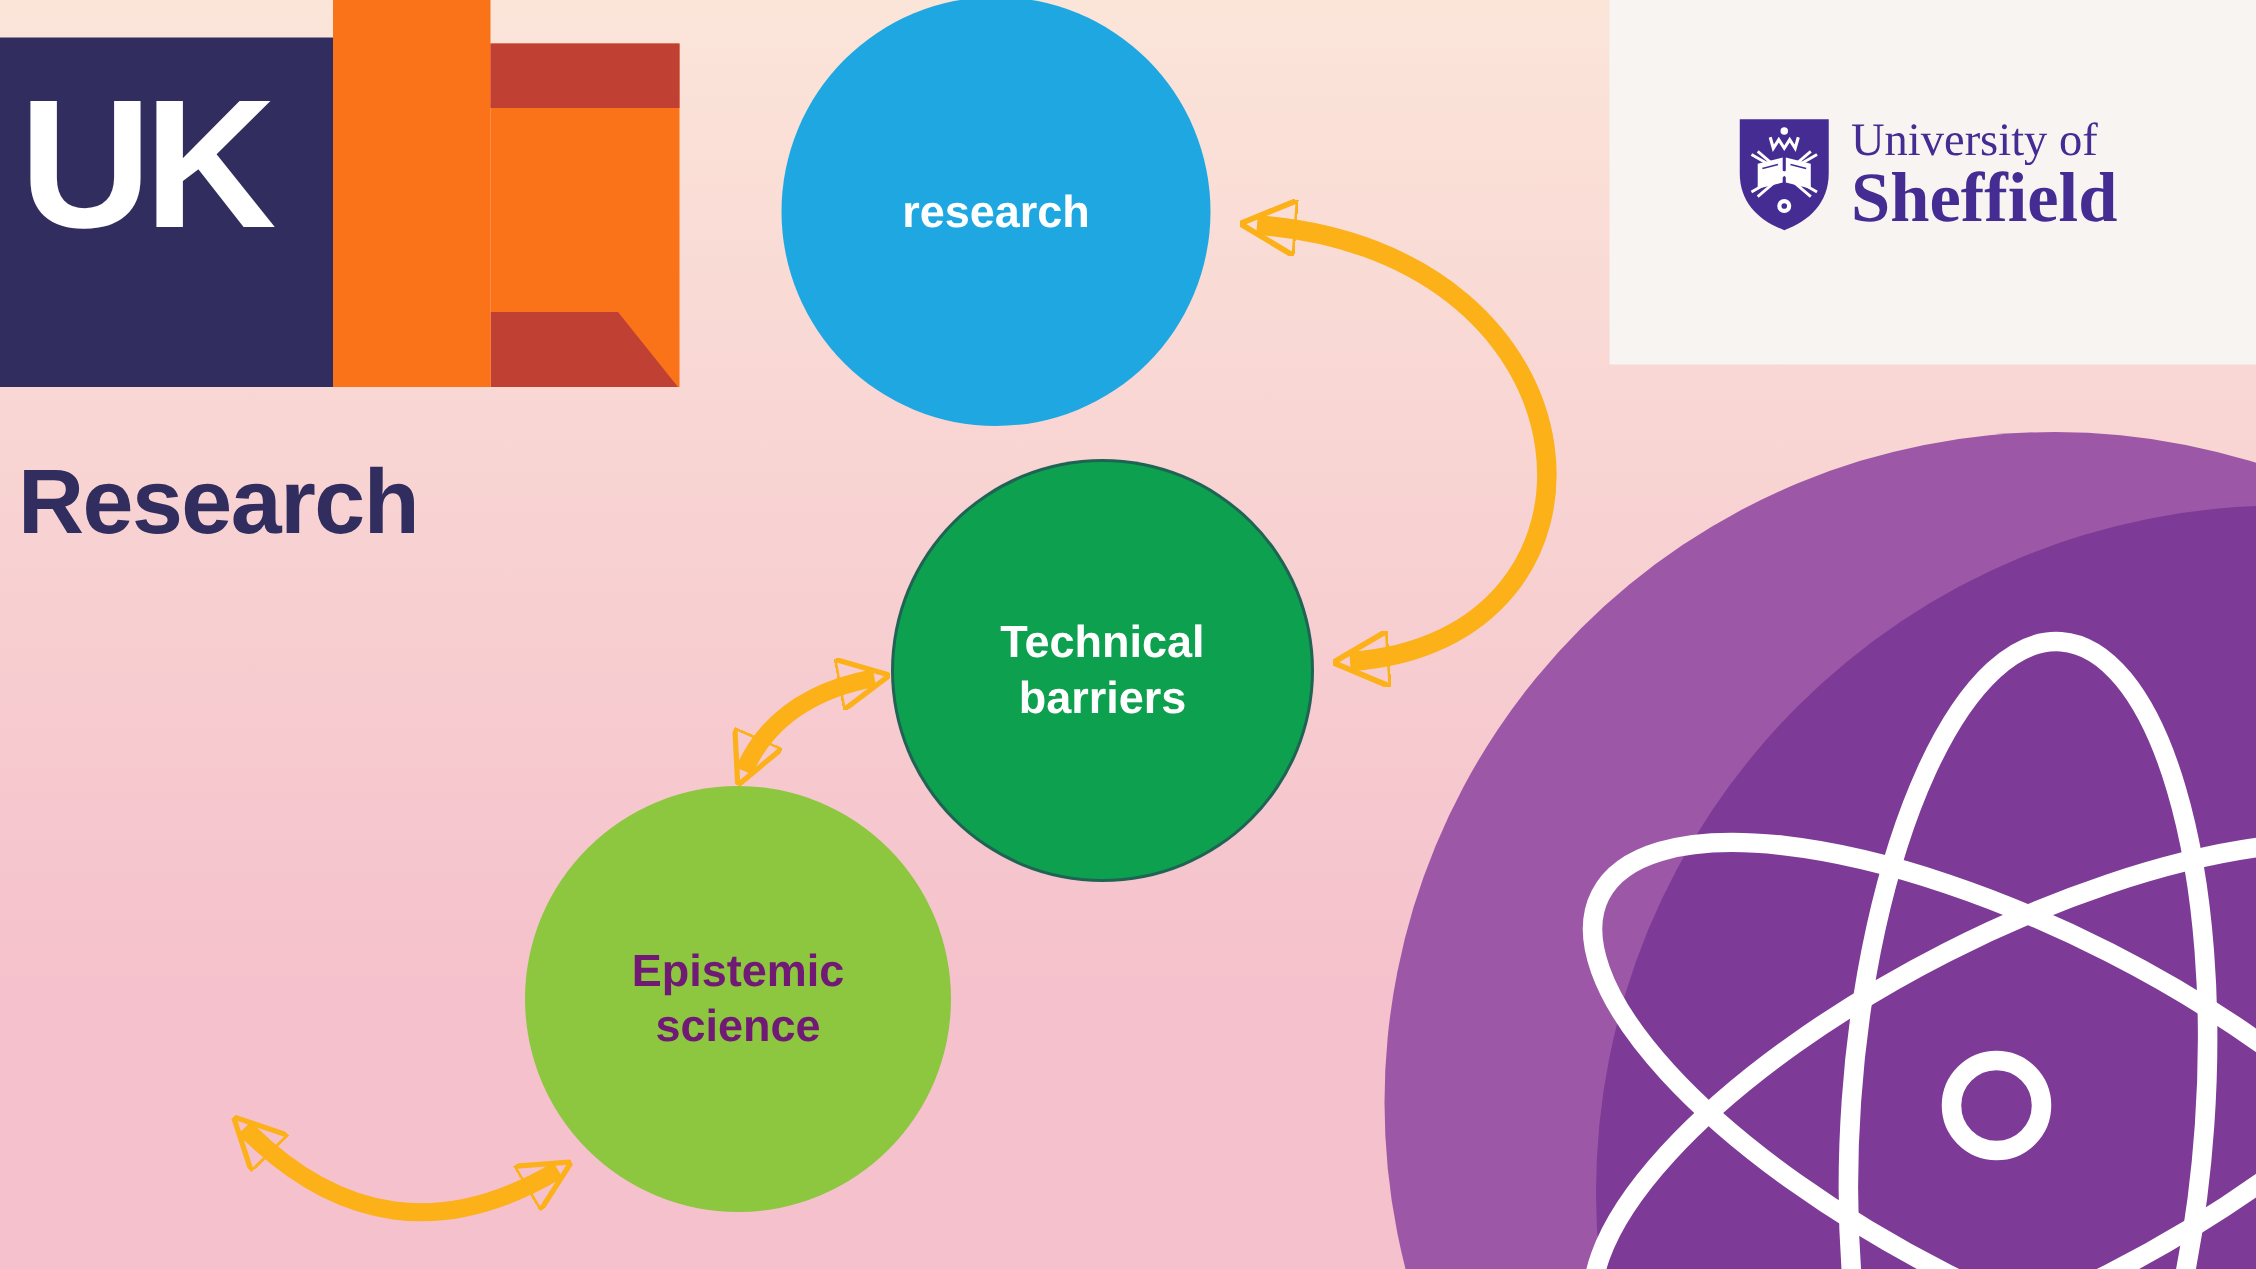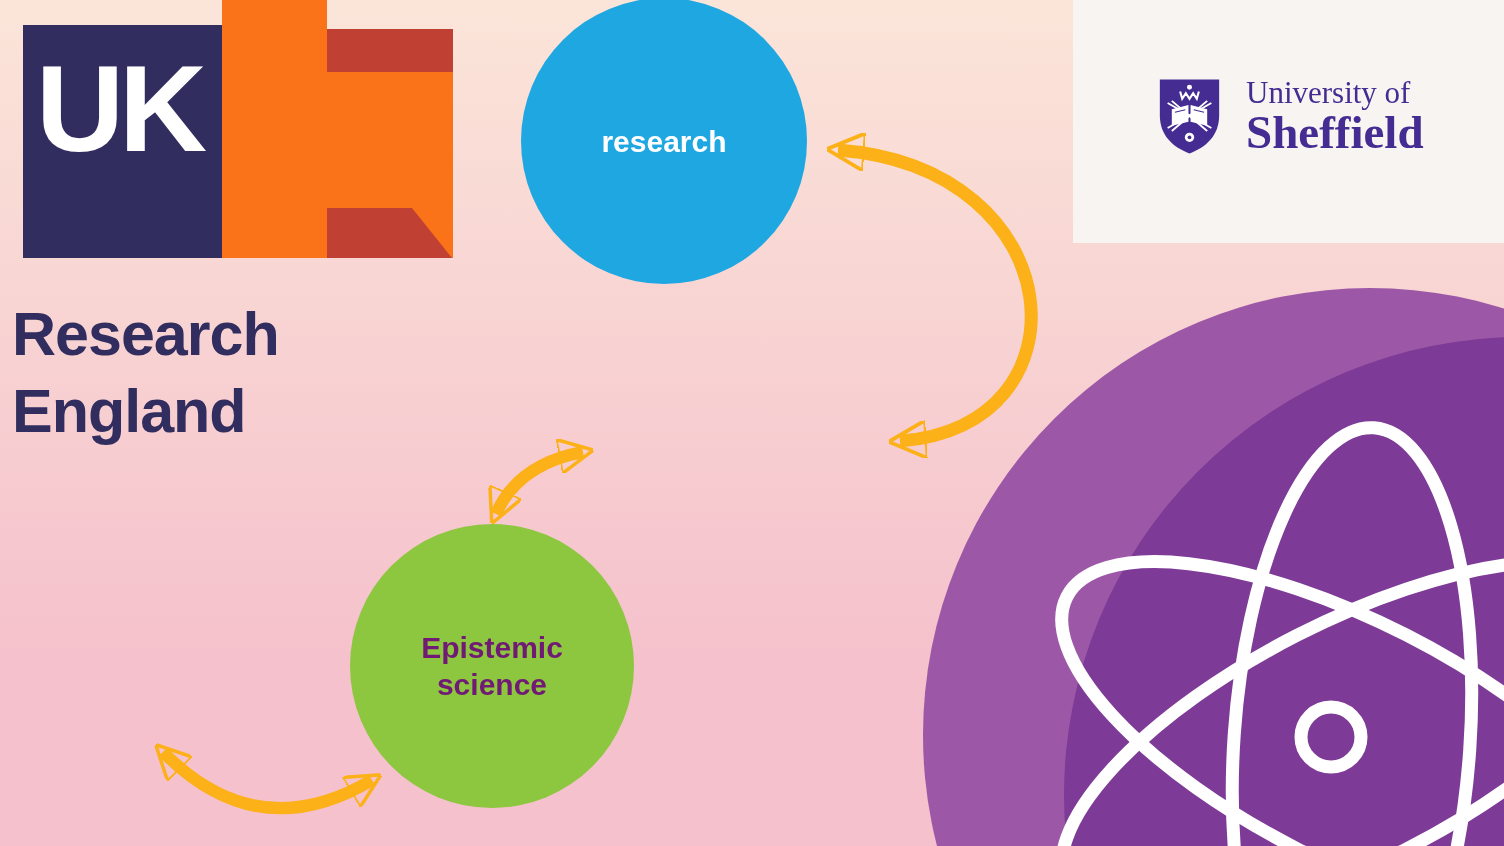--- a/index.html
+++ b/index.html
@@ -2,33 +2,33 @@
 <html style="--bg-top: #FBE5D9; --bg-bottom: #F5C1CC; --navy: #312E5F; --orange: #FB7318; --red: #C04034; --shef-purple: #442C92; --shef-bg: #F7F4F2; --arrow: #FBB117; --purple-outer: #9C58A7; --purple-inner: #7D3A96;"><head>
 <meta charset="utf-8">
 <style>
   html,body{margin:0;padding:0;}
   body{width:1504px;height:846px;overflow:hidden;font-family:"Liberation Sans","DejaVu Sans",sans-serif;}
   .canvas{position:relative;width:1504px;height:846px;overflow:hidden;
           background:linear-gradient(180deg,var(--bg-top,#FBE5D9) 0%,var(--bg-bottom,#F5C1CC) 78%);}
   .abs{position:absolute;}
 
   
-  .ukri-navy{left:0;top:25px;width:240px;height:233px;background:var(--navy);margin-left:23px;}
+  .ukri-navy{left:0;top:25px;width:240px;height:233px;background:var(--navy);}
   .ukri-letters{position:absolute;left:13px;top:36px;color:#fff;font-weight:700;
                 font-size:122px;line-height:96px;letter-spacing:-5px;}
   .ukri-orange-col{left:222px;top:0;width:105px;height:258px;background:var(--orange);}
   .ukri-orange-block{left:327px;top:29px;width:126px;height:229px;background:var(--orange);}
   .ukri-red-rect{left:327px;top:29px;width:126px;height:43px;background:var(--red);}
   .ukri-red-poly{left:327px;top:208px;width:125px;height:50px;background:var(--red);
                  clip-path:polygon(0 0,68% 0,100% 100%,0 100%);}
   .re-wordmark{left:12px;top:296px;color:var(--navy);font-weight:700;font-size:61px;line-height:77px;letter-spacing:-1px;}
 
   
   .shef-box{left:1073px;top:0;width:431px;height:243px;background:var(--shef-bg);}
-  .shef-inner{position:absolute;left:85px;top:77px;display:flex;align-items:center;gap:25px;}
+  .shef-inner{position:absolute;left:85px;top:77px;display:flex;align-items:center;gap:13px;}
   .shef-text{display:flex;flex-direction:column;color:var(--shef-purple);
              font-family:"Liberation Serif","DejaVu Serif",serif;}
   .shef-line1{font-size:31px;line-height:32px;}
   .shef-line2{font-size:47px;line-height:46px;font-weight:700;}
 
   
   .bubble{border-radius:50%;display:flex;align-items:center;justify-content:center;
           text-align:center;font-weight:700;font-size:30px;line-height:37px;}
   .bubble-blue{left:521px;top:-2px;width:286px;height:286px;}
   .bubble-green{left:594px;top:306px;width:282px;height:282px;box-sizing:border-box;}
@@ -64,21 +64,20 @@
       <div class="ukri-letters">
         <div>UK</div>
       </div>
     </div>
     <div class="abs ukri-orange-col"></div>
     <div class="abs ukri-orange-block"></div>
     <div class="abs ukri-red-rect"></div>
     <div class="abs ukri-red-poly"></div>
     <div class="abs re-wordmark">
       <div>Research</div>
-      <div>England</div>
     </div>
   </div>
 
   <div class="abs shef-box">
     <div class="shef-inner">
       <svg width="63" height="77" viewBox="0 0 60 74">
         <path d="M1.5 1.5 H58.5 V36 C58.5 55 46 66.5 30 72.5 C14 66.5 1.5 55 1.5 36 Z" style="fill:var(--shef-purple)"></path>
         <g stroke="#fff" stroke-width="1.8">
           <line x1="9" y1="24" x2="51" y2="48"></line>
           <line x1="51" y1="24" x2="9" y2="48"></line>
@@ -99,20 +98,26 @@
         <span class="shef-line2">Sheffield</span>
       </div>
     </div>
   </div>
 
   <div class="abs bubble bubble-blue" style="background: rgb(31, 167, 225); color: rgb(255, 255, 255);">
     <div>
       <div>research</div>
     </div>
   </div>
+  <div class="abs bubble bubble-green" style="background: rgb(13, 160, 78); color: rgb(255, 255, 255); border: 2px solid rgba(44, 58, 88, 0.6);">
+    <div>
+      <div>Technical</div>
+      <div>barriers</div>
+    </div>
+  </div>
   <div class="abs bubble bubble-lightgreen" style="background: rgb(141, 198, 63); color: #701a75;">
     <div>
       <div>Epistemic</div>
       <div>science</div>
     </div>
   </div>
 
   <svg class="layer connectors" width="1504" height="846" viewBox="0 0 1504 846">
     <defs>
       <marker id="ah-end" viewBox="0 0 10 10" refX="7" refY="5" markerWidth="2.9" markerHeight="2.9" orient="auto">

